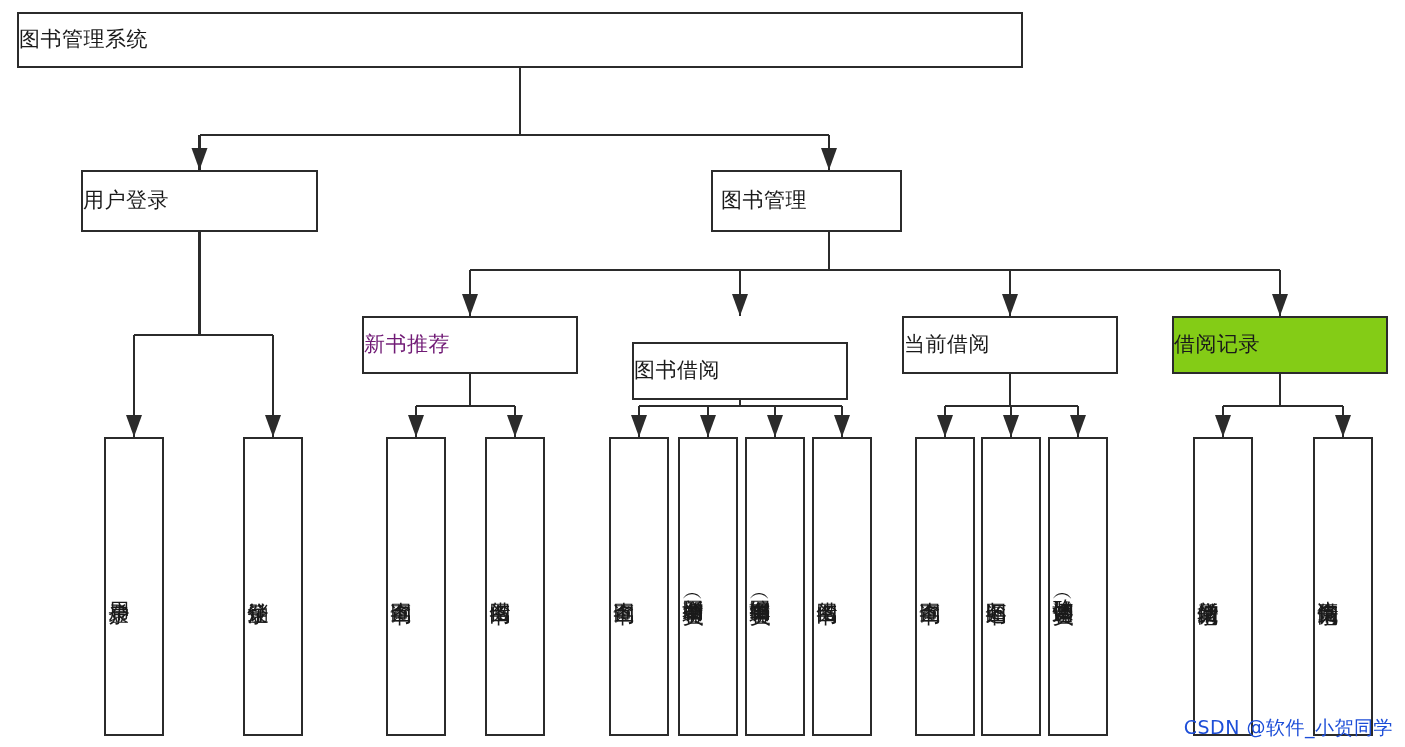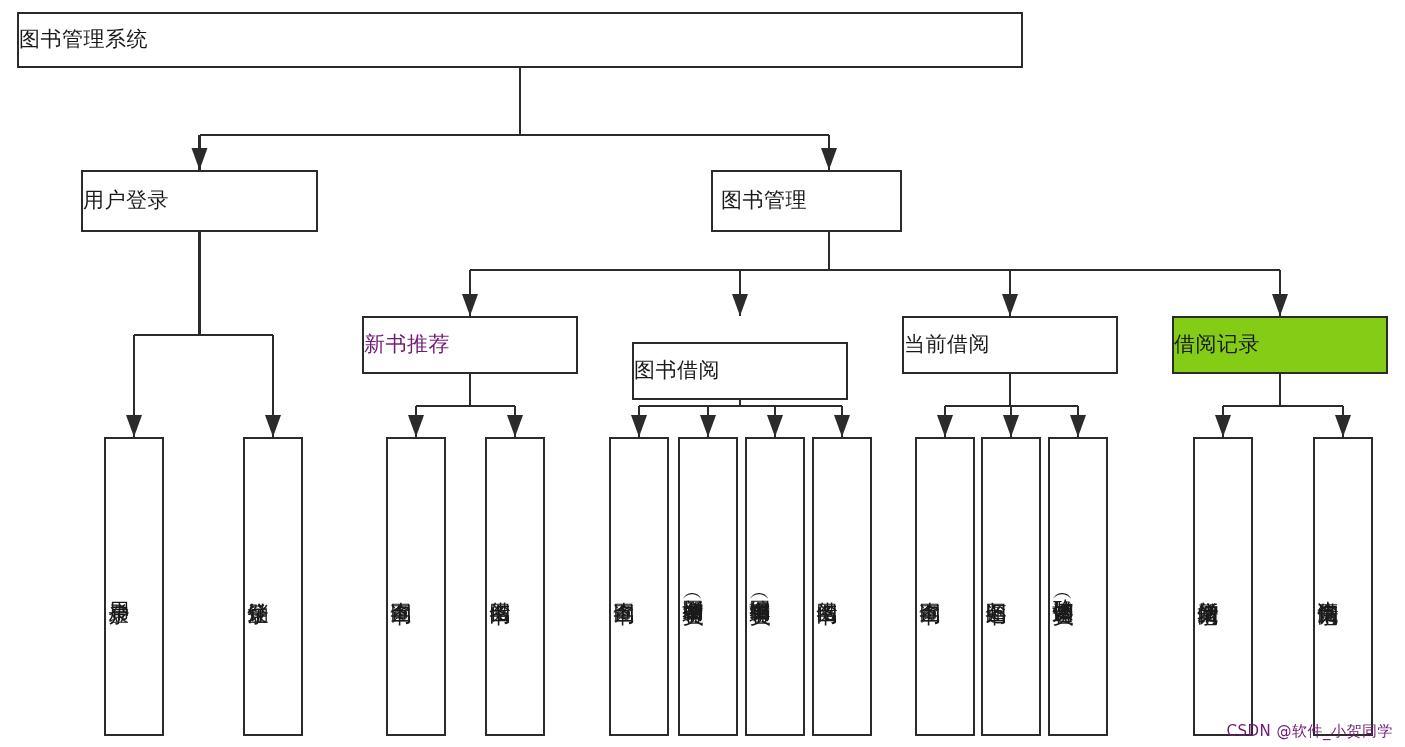--- a/index.html
+++ b/index.html
@@ -53,22 +53,22 @@
     text-orientation: upright;
     font-size: 21px;
     line-height: 1.05;
     letter-spacing: 1px;
     max-height: 100%;
   }
   #watermark {
     position: absolute;
     right: 12px;
     bottom: 6px;
-    font-size: 15px;
-    color: #701a75;
+    font-size: 19px;
+    color: #1d4ed8;
     white-space: nowrap;
     letter-spacing: 0.5px;
   }
 </style>
 </head>
 <body>
 
 <div id="diagram-root">
 
   <svg class="connectors" id="connector-layer" viewBox="0 0 1405 747" xmlns="http://www.w3.org/2000/svg">

